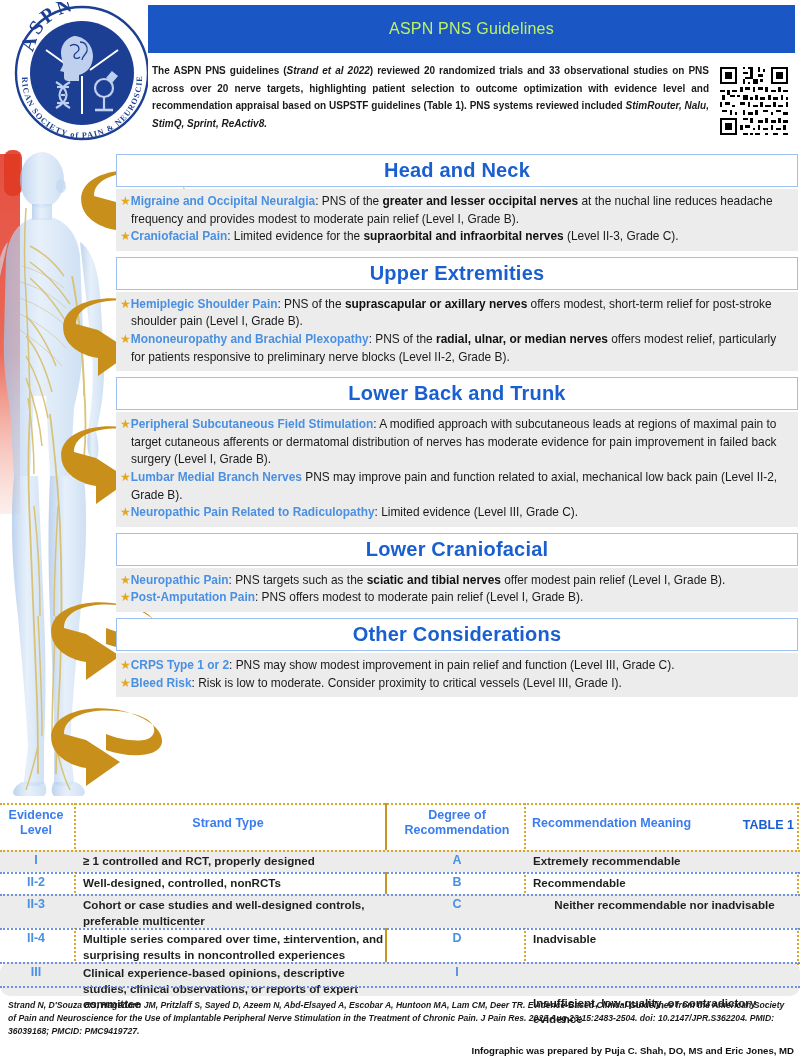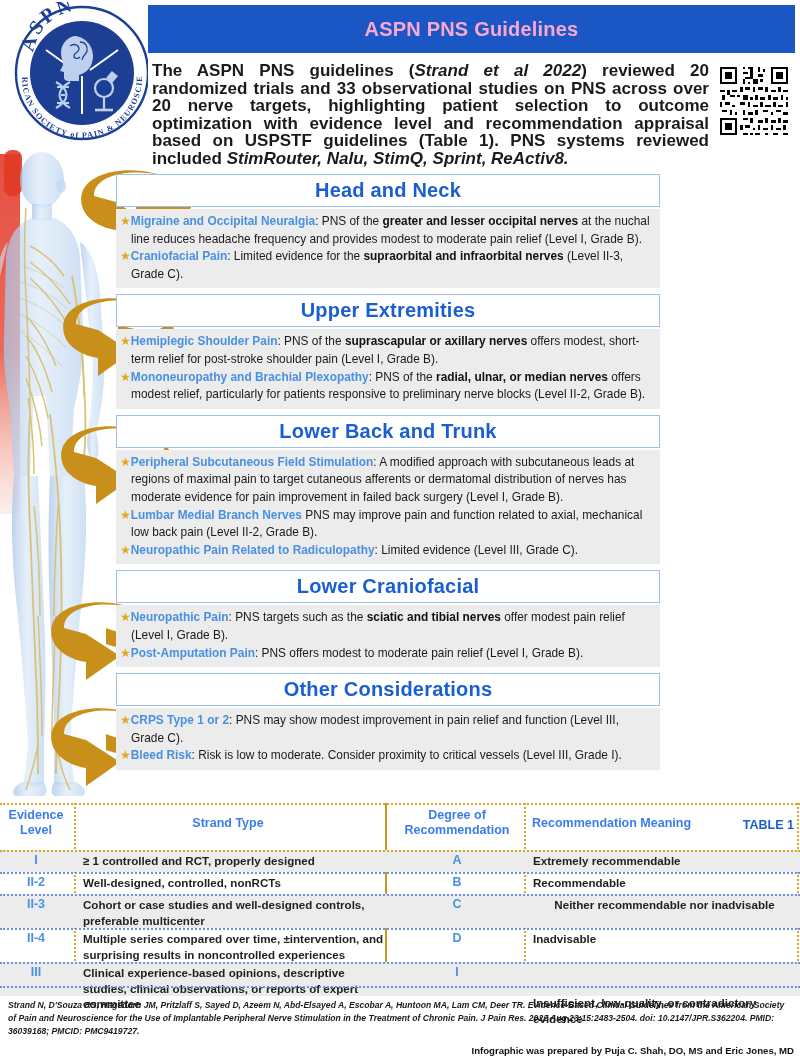--- a/index.html
+++ b/index.html
@@ -16,44 +16,44 @@
   
   .topband{position:absolute;left:0;top:0;width:800px;height:152px;}
   .logo-wrap{position:absolute;left:12px;top:2px;width:140px;height:142px;}
   .logo-svg{display:block;}
 
   .title-banner{
     position:absolute;left:148px;top:5px;width:647px;height:48px;
     background:#1a56c4;display:flex;align-items:center;justify-content:center;
   }
   .title-banner .t{
-    color:#f9a8d4;font-size:20px;font-weight:bold;letter-spacing:.2px;
+    color:#bef264;font-size:16px;font-weight:normal;letter-spacing:.2px;
     font-family:"Liberation Sans", sans-serif;
   }
   .intro{
     position:absolute;left:148px;top:58px;width:647px;height:90px;
     background:#fff;
   }
   .intro p{
     margin:0;padding:4px 86px 0 4px;
-    font-size:17px;line-height:17.5px;text-align:justify;color:#1a1a1a;
+    font-size:10px;line-height:17.5px;text-align:justify;color:#1a1a1a;
     font-weight:600;
   }
   .intro .it{font-style:italic;}
   .qr{position:absolute;right:4px;top:6px;width:74px;height:74px;}
 
   
   .anatomy{position:absolute;left:0;top:146px;width:112px;height:652px;overflow:hidden;}
   .anatomy svg{display:block;}
 
   
   .arrow{position:absolute;width:118px;height:92px;}
 
   
-  .content{position:absolute;left:116px;top:174px;width:544px;}
+  .content{position:absolute;left:116px;top:154px;width:682px;}
 
   .sec-head{
     border:1.4px solid #9dc0ee;background:#ffffff;
     height:33px;display:flex;align-items:center;justify-content:center;
     box-sizing:border-box;margin-bottom:2px;
   }
   .sec-head .h{
     color:#1a5fd0;font-size:20px;font-weight:bold;letter-spacing:.2px;
   }
   .sec-body{
@@ -458,21 +458,21 @@
     </div>
 
     <div class="trow" style="height:34px;">
       <div class="hdot-b" style="top:0;"></div>
       <div class="cell c-level lvl-txt" style="top:3px;">II-4</div>
       <div class="cell c-study body-txt" style="top:3px;padding-left:5px;width:310px;">Multiple series compared over time, ±intervention, and surprising results in noncontrolled experiences</div>
       <div class="cell c-degree lvl-txt" style="top:3px;">D</div>
       <div class="cell c-mean body-txt" style="top:3px;padding-left:5px;">Inadvisable</div>
     </div>
 
-    <div class="trow alt" style="height:34px;">
+    <div class="trow alt" style="height:34px;border-radius:10px;">
       <div class="hdot-b" style="top:0;"></div>
       <div class="cell c-level lvl-txt" style="top:3px;">III</div>
       <div class="cell c-study body-txt" style="top:3px;padding-left:5px;width:305px;">Clinical experience-based opinions, descriptive studies, clinical observations, or reports of expert committee</div>
       <div class="cell c-degree lvl-txt" style="top:3px;">I</div>
       <div class="cell c-mean body-txt" style="top:3px;padding-left:5px;width:272px;margin-top:30px;">Insufficient, low-quality, or contradictory evidence</div>
     </div>
 
     <div class="hdot-b" style="top:183px;"></div>
   </div>
 

